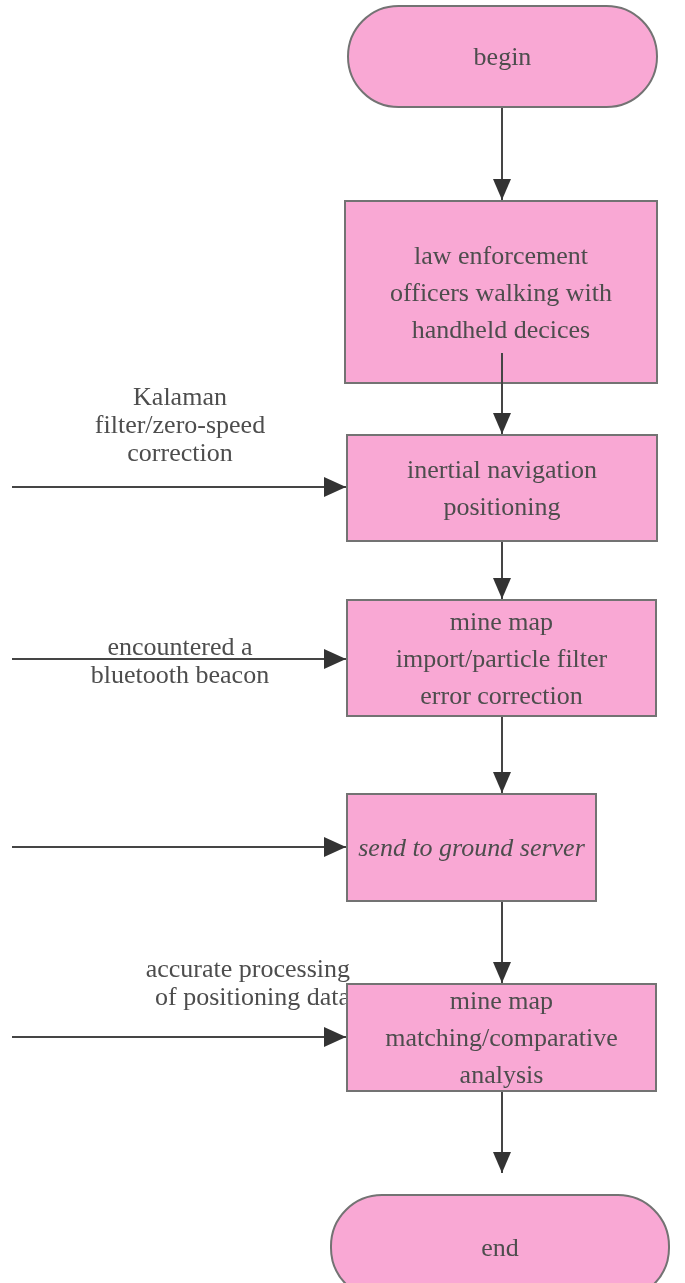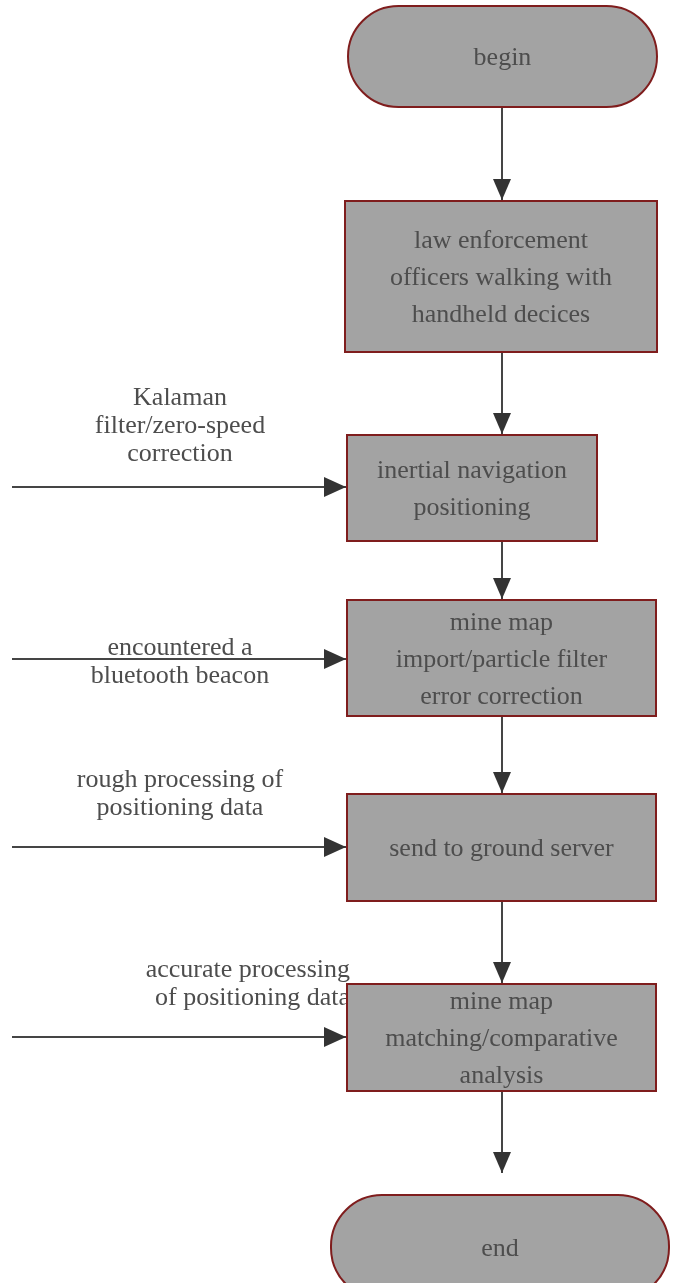--- a/index.html
+++ b/index.html
@@ -13,22 +13,22 @@
   .canvas {
     position: relative;
     width: 685px;
     height: 1283px;
     background: #ffffff;
     overflow: hidden;
   }
   .node {
     position: absolute;
     box-sizing: border-box;
-    border: 2px solid #7f1d1d;
-    background: #a3a3a3;
+    border: 2px solid #737373;
+    background: #f9a8d4;
     display: flex;
     align-items: center;
     justify-content: center;
     text-align: center;
     color: #4d4d4d;
     font-size: 26px;
     line-height: 37px;
     white-space: pre-line;
   }
   .terminator {
@@ -76,24 +76,24 @@
     width: 340px;
     text-align: center;
     color: #4d4d4d;
     font-size: 26px;
     line-height: 28px;
     white-space: pre-line;
   }
 
   
   #n-begin    { left: 347px; top: 5px;    width: 311px; height: 103px; }
-  #n-walking  { left: 344px; top: 200px;  width: 314px; height: 153px; }
-  #n-inertial { left: 346px; top: 434px;  width: 252px; height: 108px; }
+  #n-walking  { left: 344px; top: 200px;  width: 314px; height: 184px; }
+  #n-inertial { left: 346px; top: 434px;  width: 312px; height: 108px; }
   #n-import   { left: 346px; top: 599px;  width: 311px; height: 118px; }
-  #n-send     { left: 346px; top: 793px;  width: 311px; height: 109px; }
+  #n-send     { left: 346px; top: 793px;  width: 251px; height: 109px; font-style: italic; }
   #n-match    { left: 346px; top: 983px;  width: 311px; height: 109px; }
   #n-end      { left: 330px; top: 1194px; width: 340px; height: 106px;  }
 
   
   #e1 { left: 501px; top: 108px;  height: 92px; }
   #e2 { left: 501px; top: 353px;  height: 81px; }
   #e3 { left: 501px; top: 542px;  height: 57px; }
   #e4 { left: 501px; top: 717px;  height: 76px; }
   #e5 { left: 501px; top: 902px;  height: 81px; }
   #e6 { left: 501px; top: 1092px; height: 81px; }
@@ -138,22 +138,20 @@
   <div class="annotation" id="a2">encountered a
 bluetooth beacon</div>
   <div class="harrow" id="h2"></div>
 
   <div class="node" id="n-import">mine map
 import/particle filter
 error correction</div>
 
   <div class="varrow" id="e4"></div>
 
-  <div class="annotation" id="a3">rough processing of
-positioning data</div>
   <div class="harrow" id="h3"></div>
 
   <div class="node" id="n-send">send to ground server</div>
 
   <div class="varrow" id="e5"></div>
 
   <div class="annotation" id="a4">accurate processing
 of positioning data</div>
   <div class="harrow" id="h4"></div>
 

